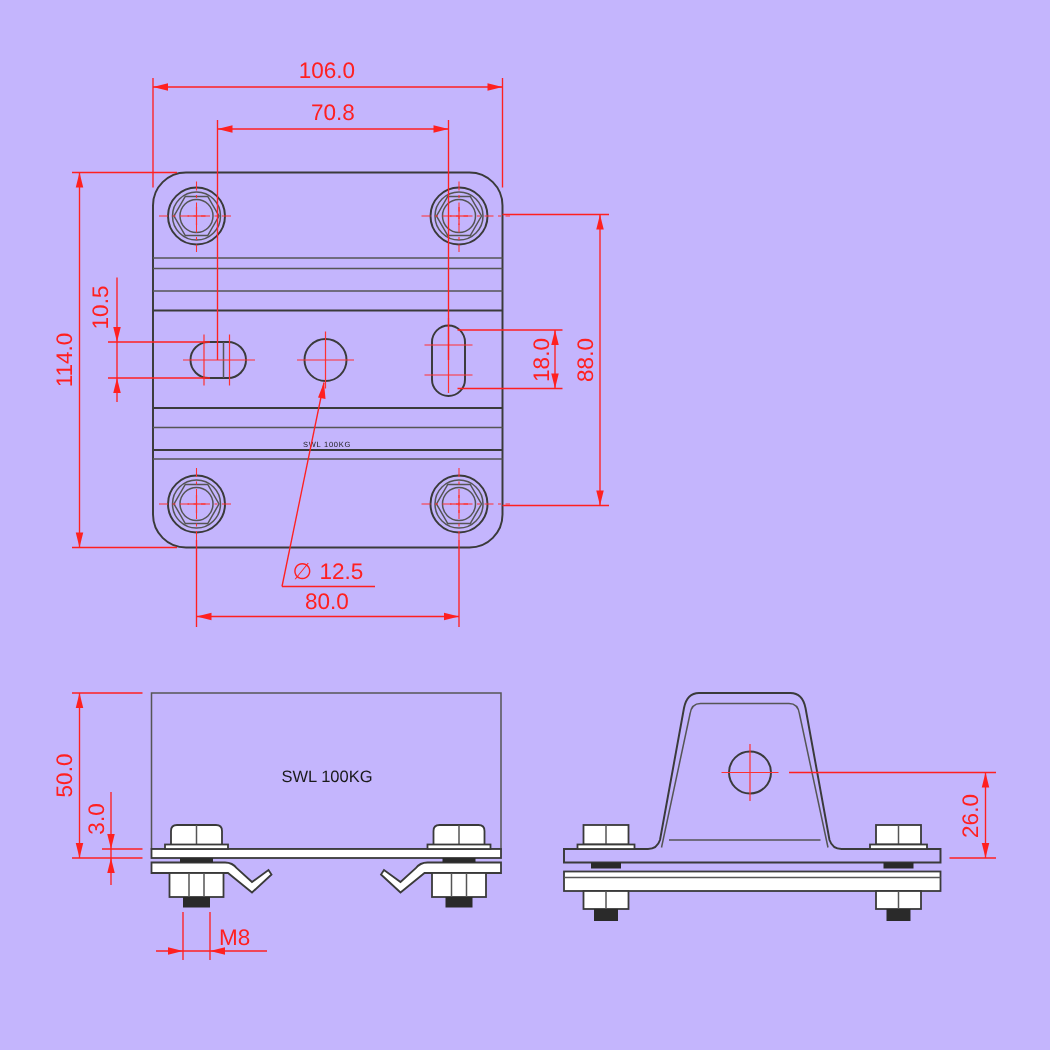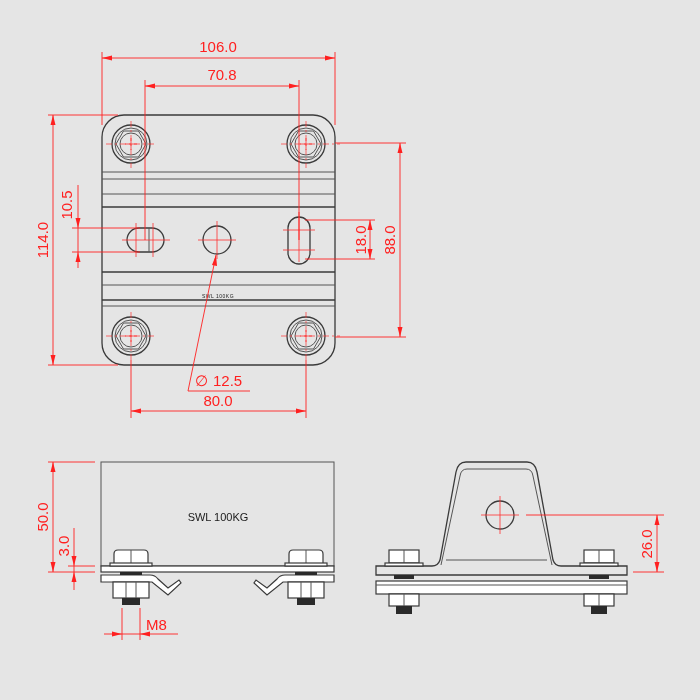--- a/index.html
+++ b/index.html
@@ -1,16 +1,16 @@
 <!DOCTYPE html>
 <html><head>
 <meta charset="utf-8">
 <style>
   html, body { margin: 0; padding: 0; background: #ffffff; }
-  #canvas { width: 700px; height: 700px; position: relative; overflow: hidden; background: #e5e5e5; }
+  #canvas { width: 700px; height: 700px; position: relative; overflow: hidden; background: #c4b5fd; }
   svg { position: absolute; left: 0; top: 0; }
   .ol { fill: none; stroke: #3a3a3a; stroke-width: 1.3; }
   .ol2 { fill: none; stroke: #555555; stroke-width: 1; }
   .olf { fill: #ffffff; stroke: #3a3a3a; stroke-width: 1.2; }
   .dim { stroke: #ff2020; stroke-width: 0.9; fill: none; }
   .cl { stroke: #ff3030; stroke-width: 0.8; fill: none; }
   .cld { stroke: #ff3030; stroke-width: 0.7; stroke-dasharray: 6 3 2 3; fill: none; }
   .arrow { fill: #ff2020; }
   .dt { fill: #ff2020; font-family: "Liberation Sans", sans-serif; font-size: 15px; }
   .lbl { fill: #1a1a1a; font-family: "Liberation Sans", sans-serif; font-size: 11px; }

